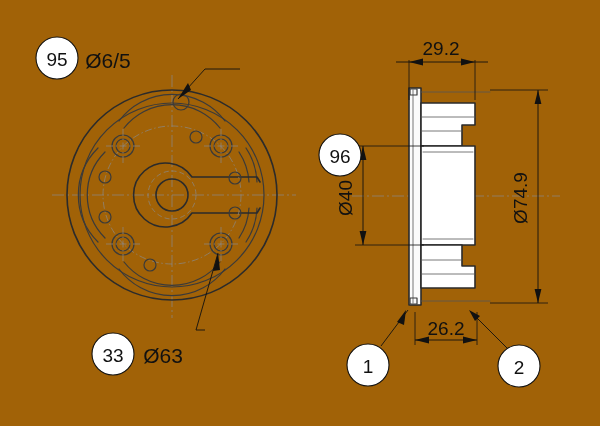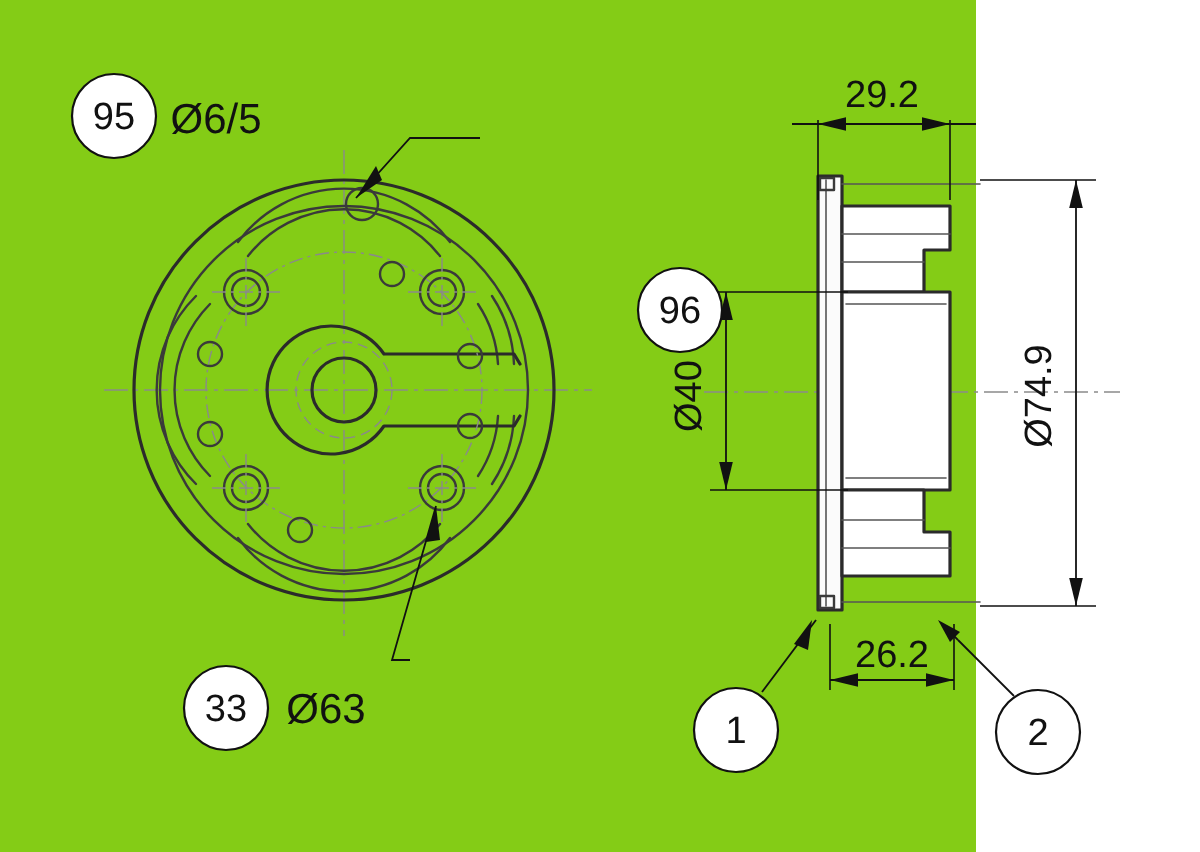--- a/index.html
+++ b/index.html
@@ -8,23 +8,23 @@
     background: #ffffff;
   }
   body {
     width: 600px;
     height: 426px;
     font-family: "Liberation Sans", sans-serif;
     overflow: hidden;
   }
   #drawing-root {
     position: relative;
-    width: 488px;
+    width: 600px;
     height: 426px;
-    background: #84cc16;
+    background: #a16207;
   }
   svg#tech-drawing {
     display: block;
     width: 600px;
     height: 426px;
   }
   .outline {
     fill: none;
     stroke: #2b2b2b;
     stroke-width: 1.6;

